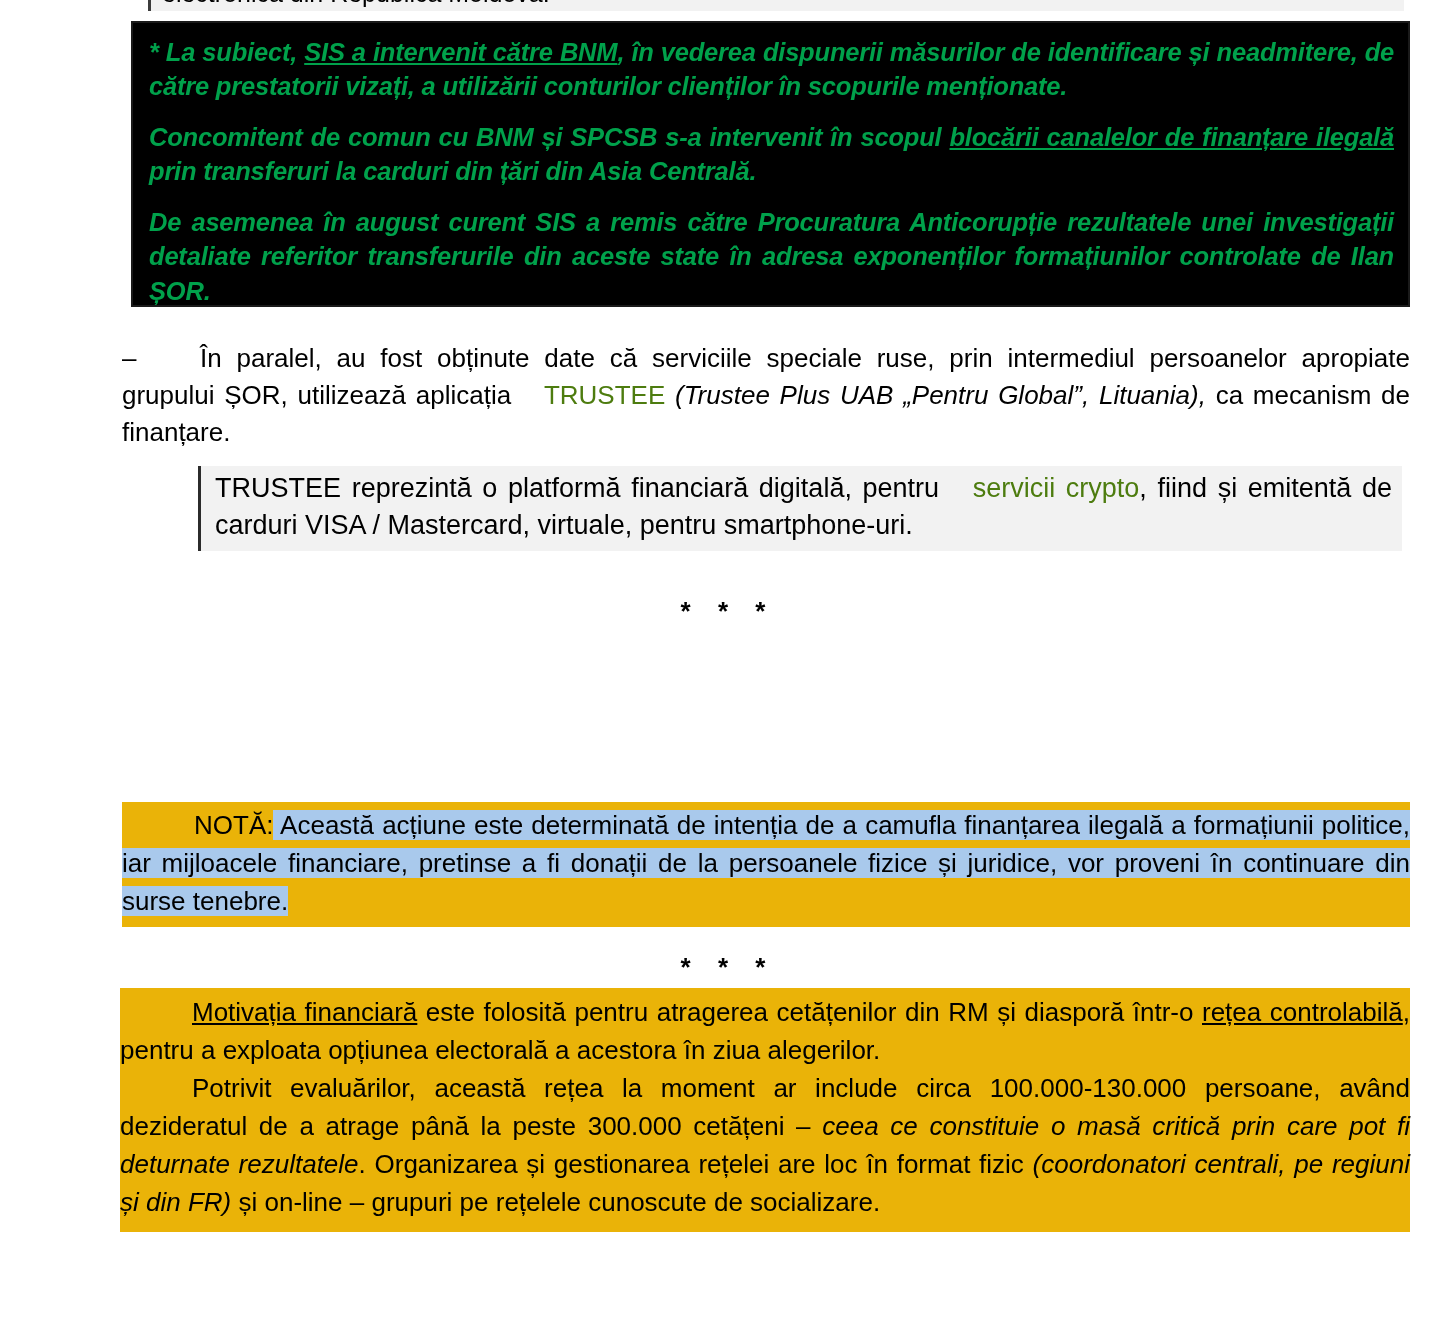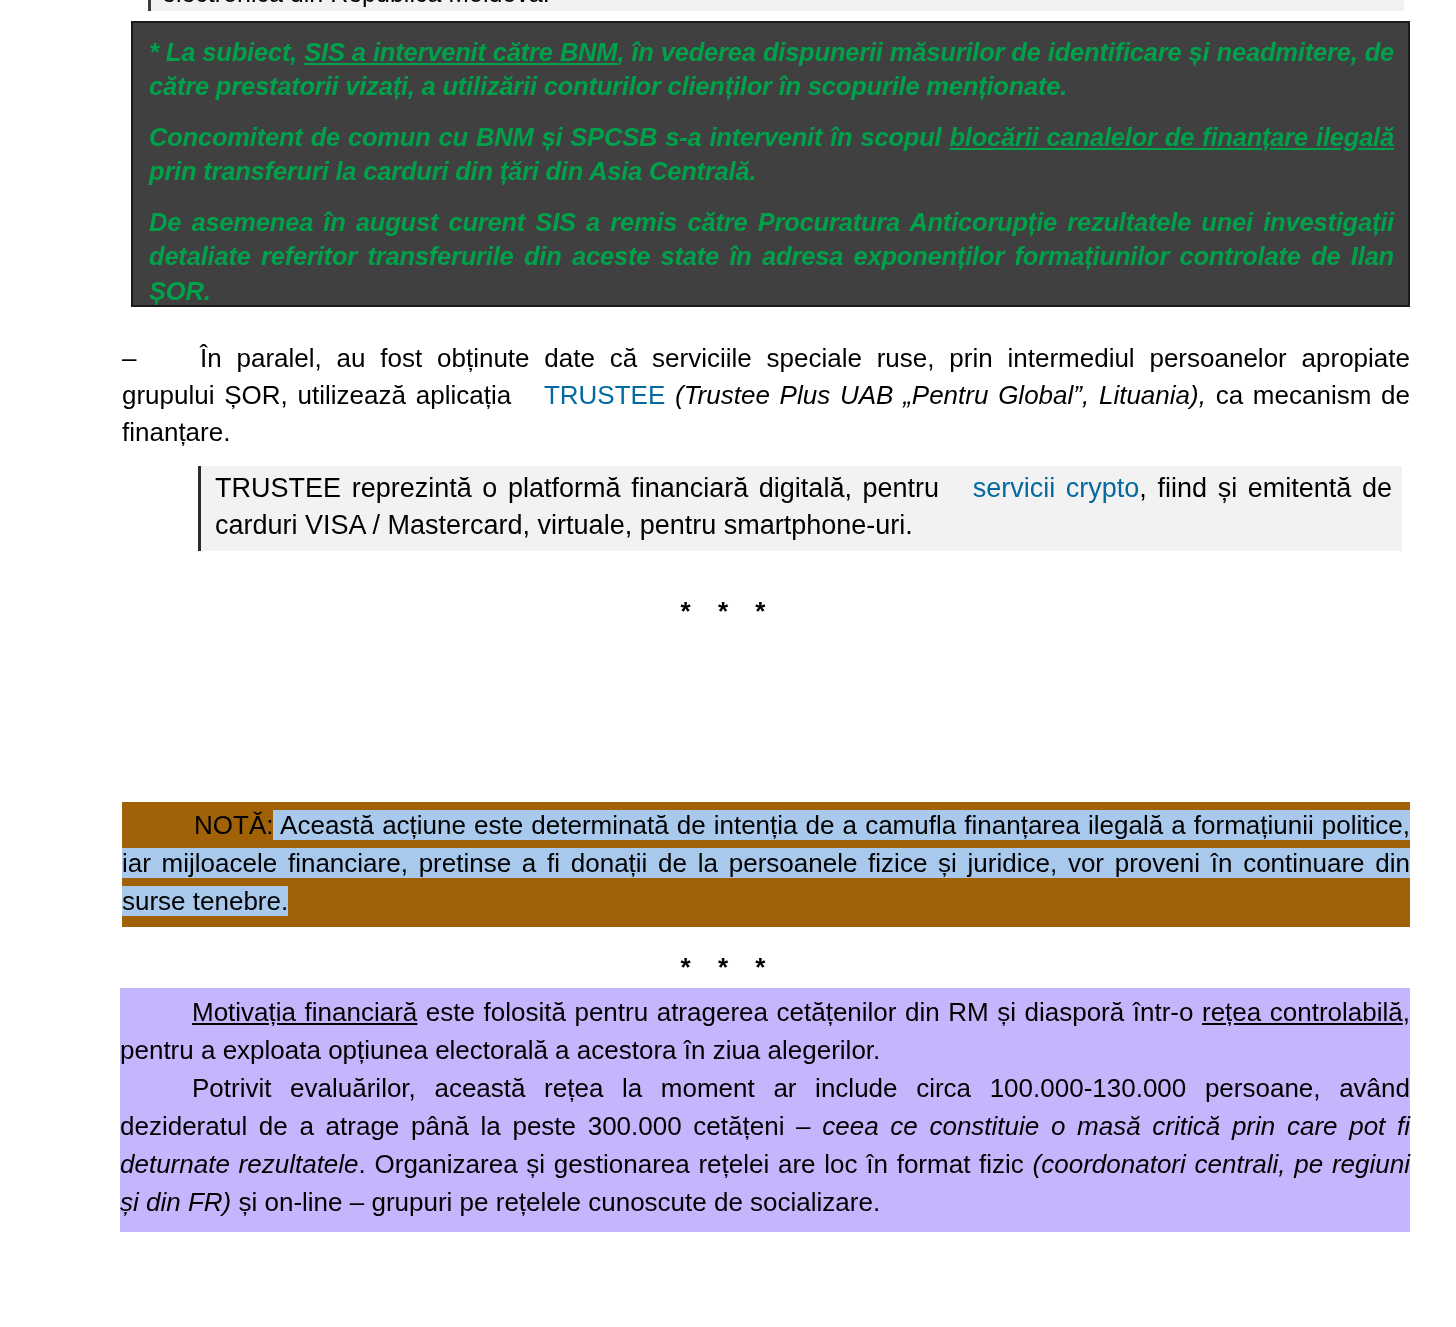--- a/index.html
+++ b/index.html
@@ -52,21 +52,21 @@
 
   
   .green-box {
     position: absolute;
     left: 131px;
     top: 21px;
     width: 1279px;
     height: 286px;
     box-sizing: border-box;
     border: 2px solid #1a1a1a;
-    background: #404040;
+    background: #000000;
     padding: 12px 14px 0 16px;
   }
   .green-box p {
     margin: 0 0 16px 0;
     color: #00a14b;
     font-style: italic;
     font-weight: bold;
     font-size: 25.5px;
     line-height: 1.35;
     text-align: justify;
@@ -80,21 +80,21 @@
     position: absolute;
     font-size: 26px;
     line-height: 1.42;
     text-align: justify;
     color: #000;
   }
   .body-par .dash-lead {
     display: inline-block;
     width: 78px;
   }
-  .red { color: #0369a1; margin-left: 23px; }
+  .red { color: #4d7c0f; margin-left: 23px; }
   .ital { font-style: italic; }
 
   .par-trustee {
     left: 122px;
     top: 340px;
     width: 1288px;
   }
 
   
   .gray-box {
@@ -136,42 +136,42 @@
   }
   .par-intern .lead { display: block; }
   .par-intern .indent { text-indent: 72px; display: block; text-align: justify; }
 
   
   .nota-block {
     position: absolute;
     left: 122px;
     top: 802px;
     width: 1288px;
-    background: #a16207;
+    background: #eab308;
     font-size: 26px;
     line-height: 1.47;
     text-align: justify;
     color: #000;
     padding: 4px 0 6px 0;
     box-sizing: border-box;
   }
   .nota-block .nota-label { padding-left: 72px; }
   .hl-blue {
     background: #a9c9ec;
     box-decoration-break: clone;
     -webkit-box-decoration-break: clone;
   }
 
   
   .cream-block {
     position: absolute;
     left: 120px;
     top: 988px;
     width: 1290px;
-    background: #c4b5fd;
+    background: #eab308;
     font-size: 26px;
     line-height: 1.46;
     text-align: justify;
     color: #000;
     padding: 6px 0 10px 0;
     box-sizing: border-box;
   }
   .cream-block p { margin: 0; }
   .cream-block .ind { text-indent: 72px; }
   .cream-block u { text-decoration: underline; }

